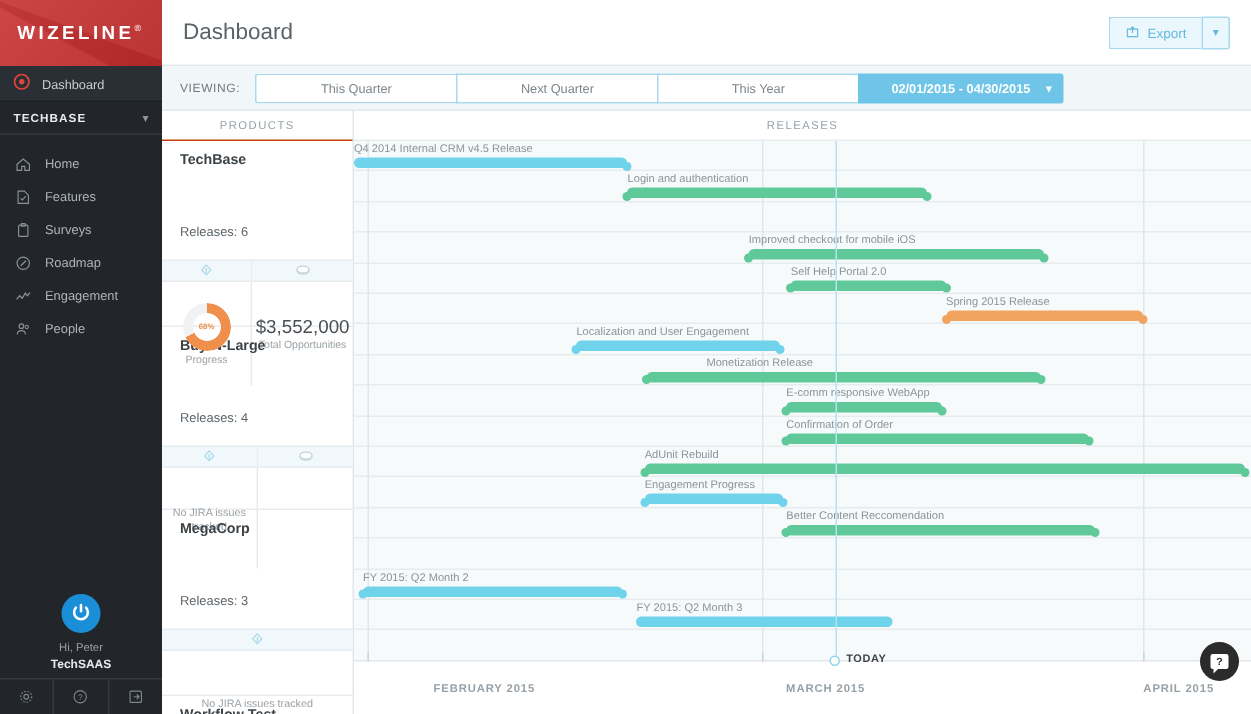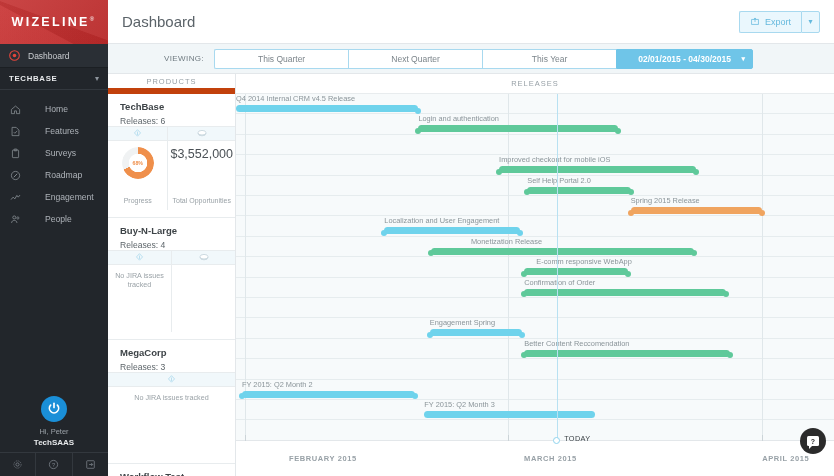--- a/index.html
+++ b/index.html
@@ -46,21 +46,21 @@
     height: 22px; display: flex; align-items: center; justify-content: space-between;
     padding: 0 9px;
     border-bottom: 1px solid #33383e;
   }
   .org-row .org { color: #e9ebed; font-size: 7.8px; font-weight: 700; letter-spacing: 0.7px; }
   .chev { color: #8d949c; font-size: 8px; }
 
   .nav-list { padding-top: 8px; }
   .nav-item {
     height: 22px; display: flex; align-items: center;
-    padding-left: 10px; gap: 24px;
+    padding-left: 10px; gap: 9px;
     cursor: pointer;
   }
   .nav-item .ico { width: 11px; height: 11px; display: flex; align-items: center; justify-content: center; }
   .nav-item .txt { color: #aeb3b9; font-size: 8.6px; }
 
   .user-block {
     position: absolute; left: 0; right: 0; bottom: 28px;
     text-align: center;
   }
   .avatar {
@@ -106,21 +106,21 @@
     border: 1px solid #a8d9ef; background: #eaf7fd; color: #65b9dd;
     font-size: 8px; display: flex; align-items: center; justify-content: center;
     border-radius: 0 2px 2px 0; cursor: pointer;
   }
 
   .viewbar {
     height: 30px; background: #f1f6f8; border-bottom: 1px solid #e3e7ea;
     display: flex; align-items: center; padding-left: 12px;
     flex: 0 0 30px;
   }
-  .viewing-lbl { font-size: 8px; color: #6f7a80; letter-spacing: 0.4px; margin-right: 10px; margin-left: 44px; }
+  .viewing-lbl { font-size: 8px; color: #6f7a80; letter-spacing: 0.4px; margin-right: 10px; }
   .seg { display: flex; height: 20px; }
   .seg-btn {
     width: 134px; border: 1px solid #a8d9ef; border-right: none;
     background: #fff; color: #7c858b; font-size: 8.5px;
     display: flex; align-items: center; justify-content: center; cursor: pointer;
   }
   .seg-btn:first-child { border-radius: 2px 0 0 2px; }
   .seg-btn.active {
     background: #6fc5e8; color: #fff; font-weight: 700;
     border-color: #6fc5e8; border-right: 1px solid #6fc5e8;
@@ -133,39 +133,39 @@
   .content { flex: 1; display: flex; position: relative; overflow: hidden; }
 
   .col-products {
     width: 128px; flex: 0 0 128px;
     border-right: 1px solid #e3e7ea; background: #fff;
     position: relative;
   }
   .col-head {
     height: 20px; display: flex; align-items: center; justify-content: center;
     font-size: 7.5px; color: #98a1a7; letter-spacing: 1px;
-    border-bottom: 6px solid #c2410c;
+    border-bottom: 1px solid #c2410c;
   }
   .prod-block { border-bottom: 1px solid #e8ecee; }
   .prod-name { font-size: 9.5px; font-weight: 700; color: #3d4347; padding: 7px 0 0 12px; }
-  .prod-rel { font-size: 8.6px; color: #5d656a; padding: 4px 0 0 12px; }
+  .prod-rel { font-size: 8.6px; color: #5d656a; padding: 4px 0 14px 12px; margin-top: 33px; }
   .prod-metrics { display: flex; border-top: 1px solid #e8ecee; }
   .metric {
     flex: 1; border-right: 1px solid #e8ecee;
     display: flex; flex-direction: column; align-items: center;
   }
   .metric:last-child { border-right: none; }
   .metric-head {
     height: 14px; width: 100%; background: #f1f8fb;
     display: flex; align-items: center; justify-content: center;
     border-bottom: 1px solid #e8ecee;
   }
   .metric-body {
     flex: 1; display: flex; flex-direction: column;
-    align-items: center; justify-content: space-between; padding: 6px 2px;
+    align-items: center; justify-content: center; padding: 6px 2px;
   }
   .donut { position: relative; width: 32px; height: 32px; }
   .donut-ring {
     width: 32px; height: 32px; border-radius: 50%;
     background: conic-gradient(#ef8f4b 0% 68%, #f0f2f3 68% 100%);
     -webkit-mask: radial-gradient(circle, transparent 9px, #000 9.5px);
     mask: radial-gradient(circle, transparent 9px, #000 9.5px);
   }
   .donut-val {
     position: absolute; inset: 0; display: flex;
@@ -212,21 +212,21 @@
   .axis-tick { position: absolute; top: -6px; width: 1px; height: 6px; background: #ccd4d8; }
   .axis-lbl {
     position: absolute; top: 13px; font-size: 7.5px; font-weight: 700;
     color: #98a1a7; letter-spacing: 0.6px;
   }
   .today-marker {
     position: absolute; width: 7px; height: 7px; border-radius: 50%;
     background: #fff; border: 1.5px solid #8fd3ee; z-index: 5;
   }
   .today-txt {
-    position: absolute; font-size: 7.3px; font-weight: 400; color: #3d4347; letter-spacing: 0.4px; z-index: 5;
+    position: absolute; font-size: 7.3px; font-weight: 700; color: #3d4347; letter-spacing: 0.4px; z-index: 5;
   }
 
   .help-fab {
     position: absolute; right: 8px; bottom: 22px;
     width: 26px; height: 26px; border-radius: 50%;
     background: #2b2b2b; display: flex; align-items: center; justify-content: center;
     cursor: pointer; z-index: 10;
   }
   .help-fab .bubble {
     width: 12px; height: 10px; background: #fff; border-radius: 1.5px;
@@ -538,33 +538,39 @@
               <div class="bar-dot" style="left: calc(24.8% - 3px); background: rgb(111, 211, 236);"></div>
               <div class="bar-dot" style="left: calc(47.5% - 3px); background: rgb(111, 211, 236);"></div>
             </div>
             <div class="bar-row" style="top: 142.8px;">
               <div class="bar-label" style="left: 32.6%; margin-left: 40px;">Monetization Release</div>
               <div class="bar" style="left: 32.6%; width: 44%; background: rgb(95, 201, 154);"></div>
               <div class="bar-dot" style="left: calc(32.6% - 3px); background: rgb(95, 201, 154);"></div>
               <div class="bar-dot" style="left: calc(76.6% - 3px); background: rgb(95, 201, 154);"></div>
             </div>
             <div class="bar-row" style="top: 163.2px;">
-              <div class="bar-label" style="left: 48.2%; margin-left: 12px;">E-comm responsive WebApp</div>
+              <div class="bar-label" style="left: 48.2%;">E-comm responsive WebApp</div>
               <div class="bar" style="left: 48.2%; width: 17.3%; background: rgb(95, 201, 154);"></div>
               <div class="bar-dot" style="left: calc(48.2% - 3px); background: rgb(95, 201, 154);"></div>
               <div class="bar-dot" style="left: calc(65.5% - 3px); background: rgb(95, 201, 154);"></div>
             </div>
             <div class="bar-row" style="top: 183.6px;">
               <div class="bar-label" style="left: 48.2%;">Confirmation of Order</div>
               <div class="bar" style="left: 48.2%; width: 33.8%; background: rgb(95, 201, 154);"></div>
               <div class="bar-dot" style="left: calc(48.2% - 3px); background: rgb(95, 201, 154);"></div>
               <div class="bar-dot" style="left: calc(82% - 3px); background: rgb(95, 201, 154);"></div>
             </div>
+            <div class="bar-row" style="top: 204px;">
+              <div class="bar-label" style="left: 32.4%;">AdUnit Rebuild</div>
+              <div class="bar" style="left: 32.4%; width: 67%; background: rgb(95, 201, 154);"></div>
+              <div class="bar-dot" style="left: calc(32.4% - 3px); background: rgb(95, 201, 154);"></div>
+              <div class="bar-dot" style="left: calc(99.4% - 3px); background: rgb(95, 201, 154);"></div>
+            </div>
             <div class="bar-row" style="top: 224.4px;">
-              <div class="bar-label" style="left: 32.4%;">Engagement Spring</div>
+              <div class="bar-label" style="left: 32.4%;">Engagement Progress</div>
               <div class="bar" style="left: 32.4%; width: 15.4%; background: rgb(111, 211, 236);"></div>
               <div class="bar-dot" style="left: calc(32.4% - 3px); background: rgb(111, 211, 236);"></div>
               <div class="bar-dot" style="left: calc(47.8% - 3px); background: rgb(111, 211, 236);"></div>
             </div>
             <div class="bar-row" style="top: 244.8px;">
               <div class="bar-label" style="left: 48.2%;">Better Content Reccomendation</div>
               <div class="bar" style="left: 48.2%; width: 34.4%; background: rgb(95, 201, 154);"></div>
               <div class="bar-dot" style="left: calc(48.2% - 3px); background: rgb(95, 201, 154);"></div>
               <div class="bar-dot" style="left: calc(82.6% - 3px); background: rgb(95, 201, 154);"></div>
             </div>

